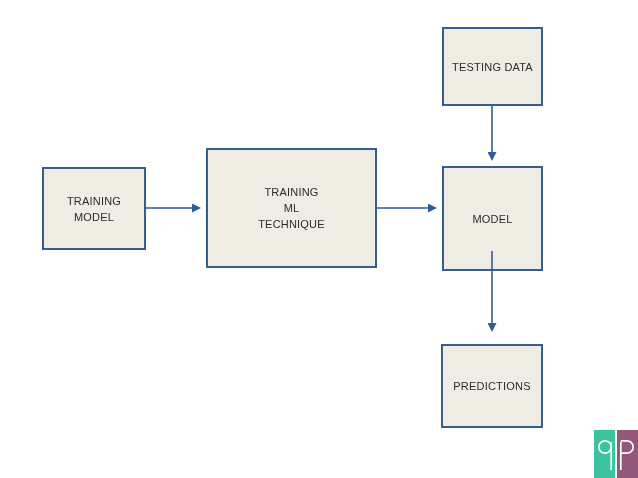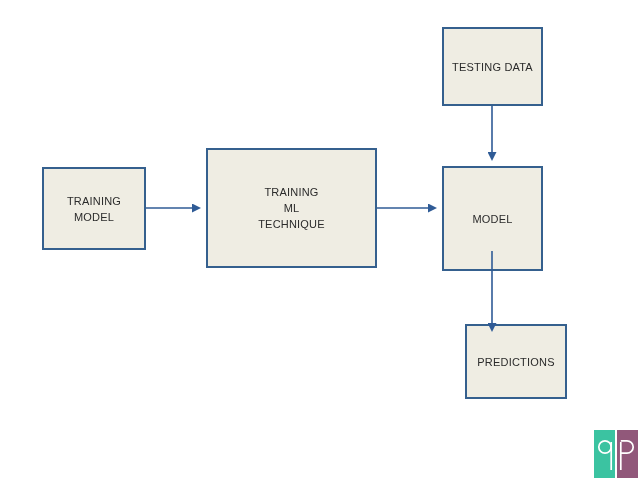--- a/index.html
+++ b/index.html
@@ -32,21 +32,21 @@
     color:var(--text);
     font-size:11px;
     line-height:16px;
     letter-spacing:0.2px;
   }
   .node span{display:block;white-space:nowrap;}
   #node-training   {left:42px;  top:167px; width:104px; height:83px;}
   #node-technique  {left:206px; top:148px; width:171px; height:120px;}
   #node-testing    {left:442px; top:27px;  width:101px; height:79px;}
   #node-model      {left:442px; top:166px; width:101px; height:105px;}
-  #node-predictions{left:441px; top:324px; width:102px; height:75px;margin-left:24px;}
+  #node-predictions{left:441px; top:344px; width:102px; height:84px;}
   svg.overlay{position:absolute;inset:0;pointer-events:none;}
   .edge{stroke:var(--arrow);stroke-width:1.6;fill:none;}
   .edge-head{fill:var(--arrow);}
   .logo{position:absolute;right:0;bottom:0;width:44px;height:48px;}
 </style>
 </head>
 <body>
 
 <div class="canvas">
 

